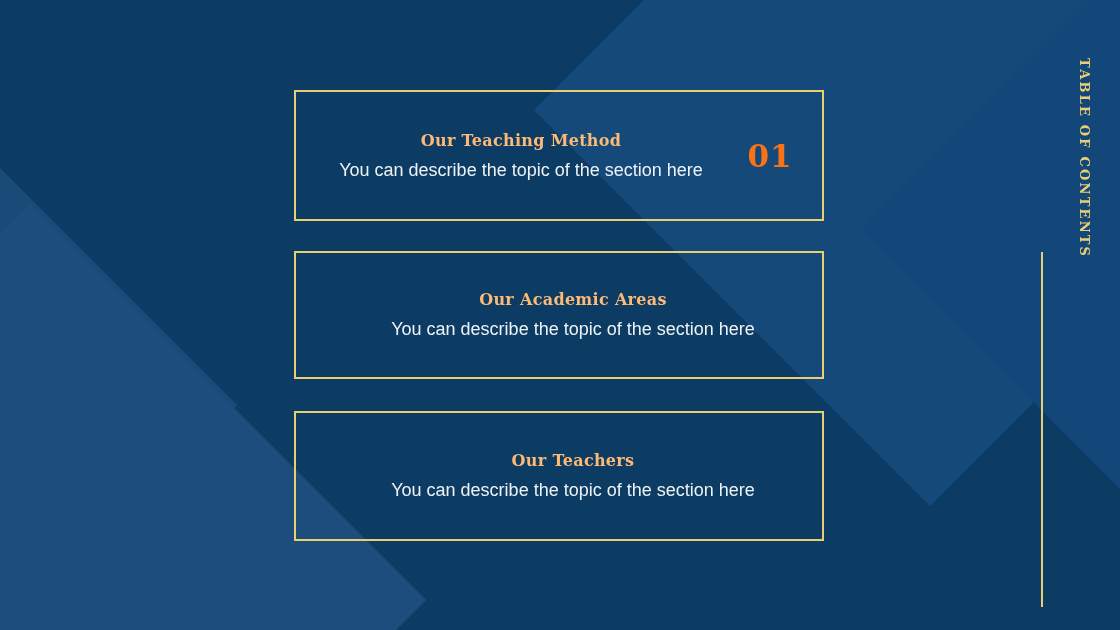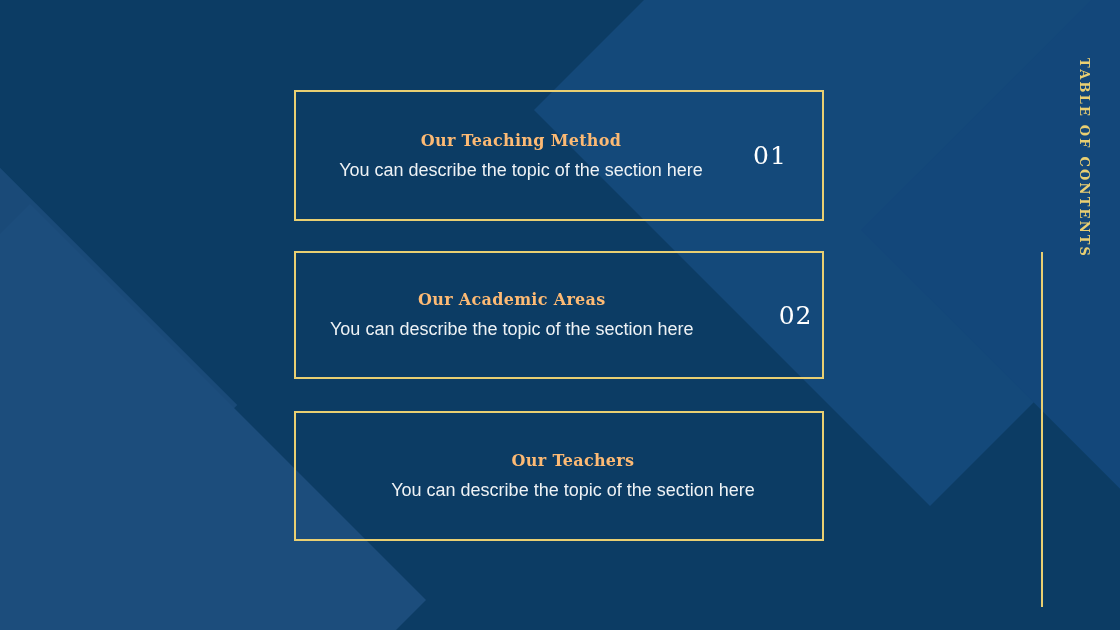--- a/index.html
+++ b/index.html
@@ -96,23 +96,23 @@
     font-size: 18px;
     color: #eef2f5;
     margin: 0;
     white-space: nowrap;
   }
   .box-number {
     flex: 0 0 auto;
     width: 104px;
     text-align: center;
     font-family: "DejaVu Serif", "Liberation Serif", serif;
-    font-size: 25px;
-    font-weight: normal;
-    color: #ffffff;
+    font-size: 31px;
+    font-weight: bold;
+    color: #f97316;
     letter-spacing: 1px;
   }
 
   .side-label {
     position: absolute;
     right: 28px;
     top: 58px;
     writing-mode: vertical-rl;
     font-family: "DejaVu Serif", "Liberation Serif", serif;
     font-size: 13px;
@@ -148,21 +148,20 @@
         <p class="box-desc">You can describe the topic of the section here</p>
       </div>
       <div class="box-number">01</div>
     </div>
 
     <div class="section-box box-2">
       <div class="box-text">
         <p class="box-title">Our Academic Areas</p>
         <p class="box-desc">You can describe the topic of the section here</p>
       </div>
-      <div class="box-number">02</div>
     </div>
 
     <div class="section-box box-3">
       <div class="box-text">
         <p class="box-title">Our Teachers</p>
         <p class="box-desc">You can describe the topic of the section here</p>
       </div>
     </div>
 
     <div class="side-label">TABLE OF CONTENTS</div>

